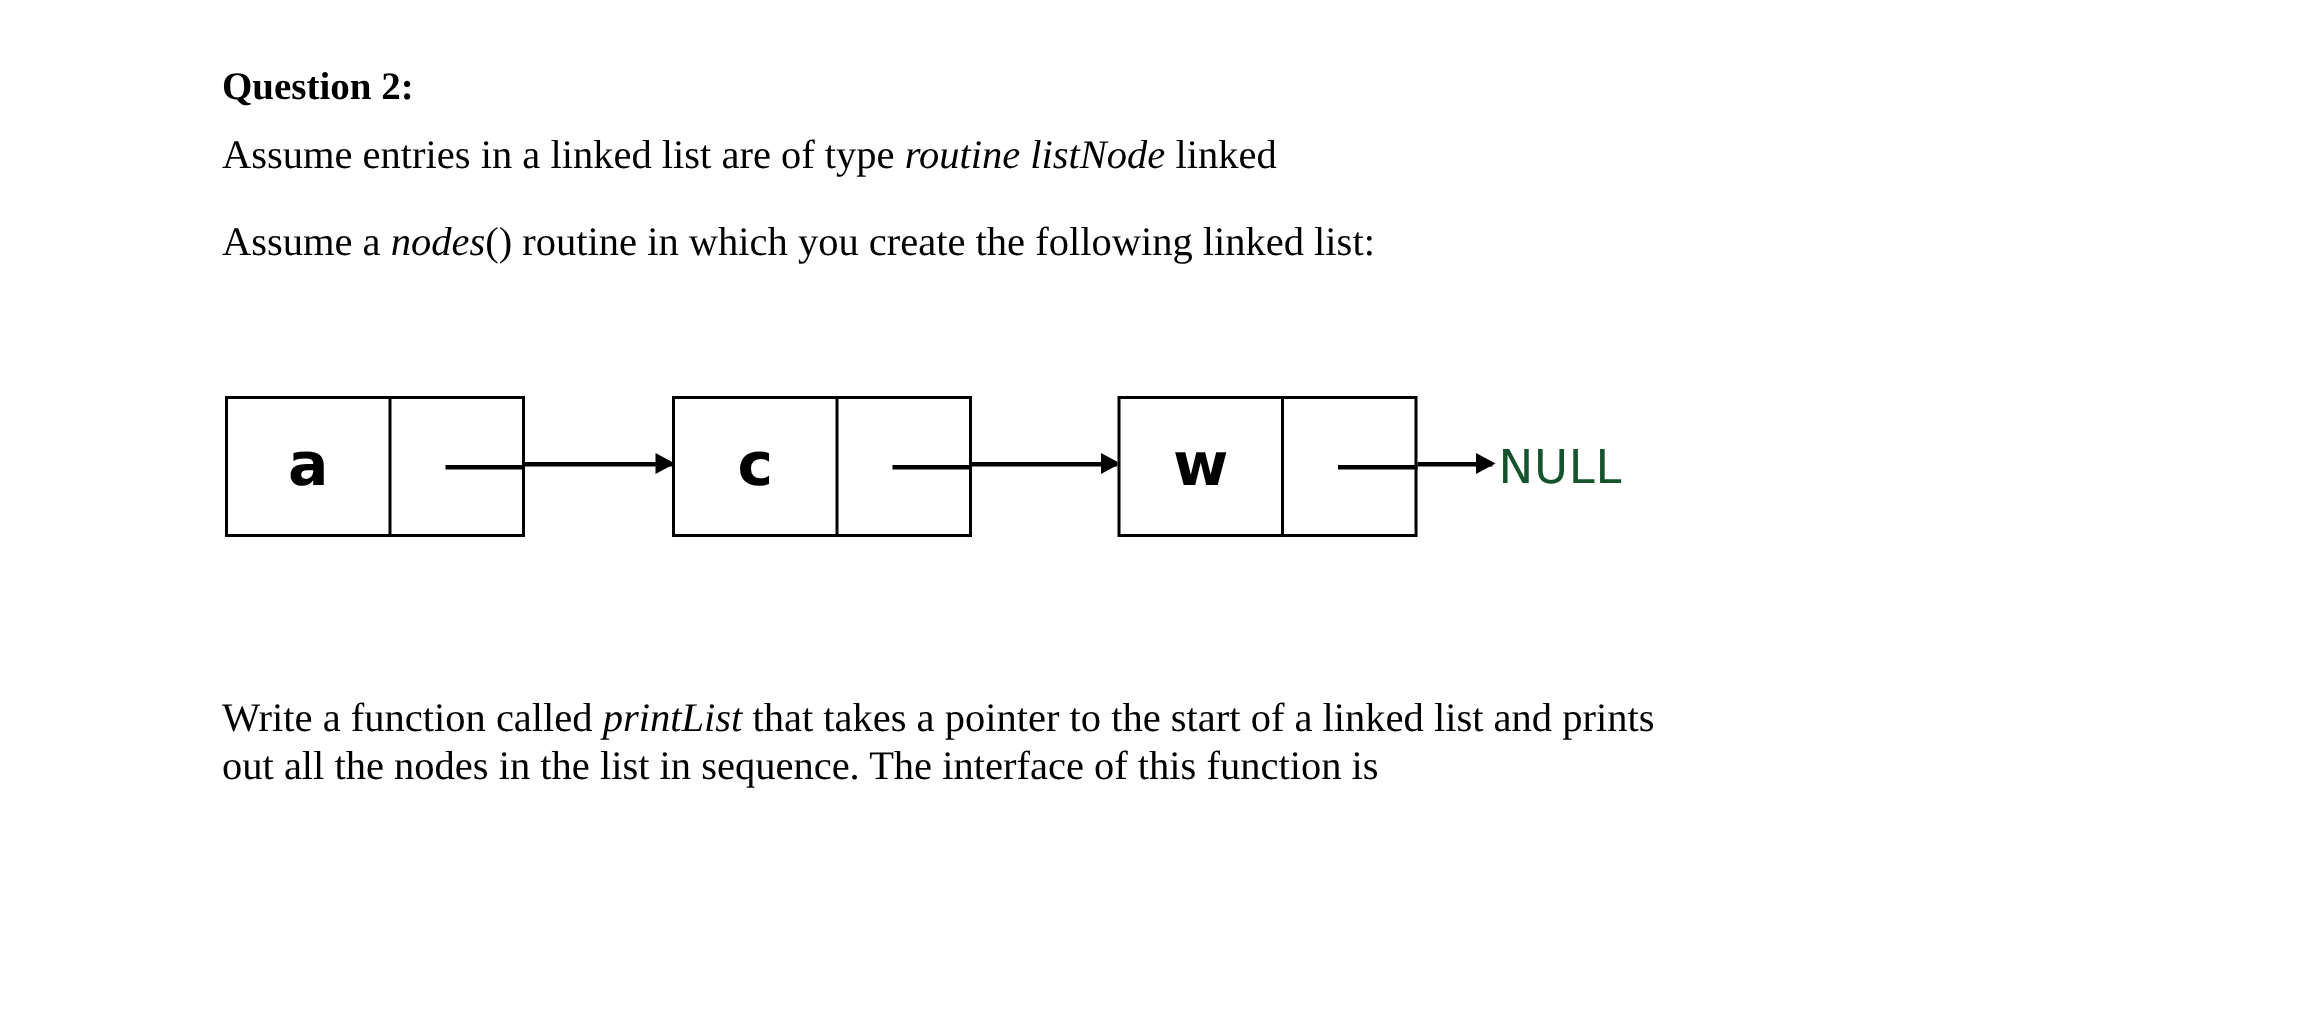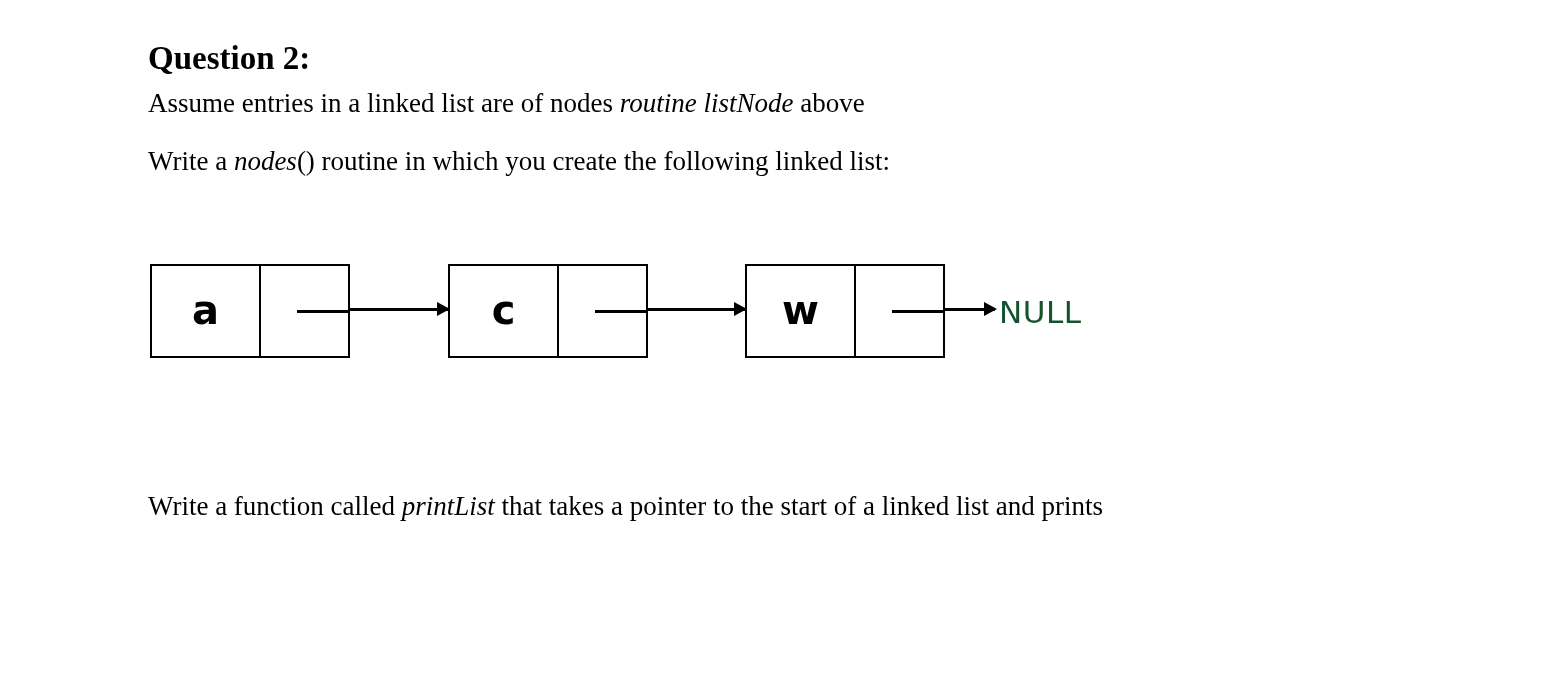--- a/index.html
+++ b/index.html
@@ -23,21 +23,21 @@
     top: 0;
     width: 1546px;
     height: 682px;
   }
 
   
   .heading {
     position: absolute;
     left: 148px;
     top: 42px;
-    font-size: 33px;
+    font-size: 26px;
     font-weight: bold;
     line-height: 32px;
     white-space: nowrap;
   }
 
   .line-assume {
     position: absolute;
     left: 148px;
     top: 86px;
     font-size: 27px;
@@ -59,21 +59,20 @@
     left: 148px;
     top: 462px;
     width: 1290px;
     font-size: 27px;
     line-height: 32px;
   }
 
   .para-printlist .ln {
     display: block;
     white-space: nowrap;
-    margin-top: 28px;
   }
 
   em.it {
     font-style: italic;
   }
 
   
   .diagram {
     position: absolute;
     left: 0;
@@ -166,25 +165,25 @@
 </head>
 <body>
 
 <div class="page">
 
   <div class="heading">
     <span>Question 2:</span>
   </div>
 
   <div class="line-assume">
-    <span>Assume entries in a linked list are of nodes </span><em class="it">routine listNode</em><span> above</span>
+    <span>Assume entries in a linked list are of type </span><em class="it">routine listNode</em><span> linked</span>
   </div>
 
   <div class="line-write-main">
-    <span>Write a </span><em class="it">nodes</em><span>() routine in which you create the following linked list:</span>
+    <span>Assume a </span><em class="it">nodes</em><span>() routine in which you create the following linked list:</span>
   </div>
 
   <div class="diagram">
 
     <div class="node node-1">
       <div class="cell-data">a</div>
       <div class="cell-ptr"></div>
     </div>
 
     <div class="arrow arrow-1"></div>
@@ -201,15 +200,16 @@
       <div class="cell-ptr"></div>
     </div>
 
     <div class="arrow arrow-3"></div>
 
     <div class="null-label">NULL</div>
   </div>
 
   <div class="para-printlist">
     <span class="ln"><span>Write a function called </span><em class="it">printList</em><span> that takes a pointer to the start of a linked list and prints</span></span>
+    <span class="ln">out all the nodes in the list in sequence. The interface of this function is</span>
   </div>
 
 </div>
 
 </body></html>

